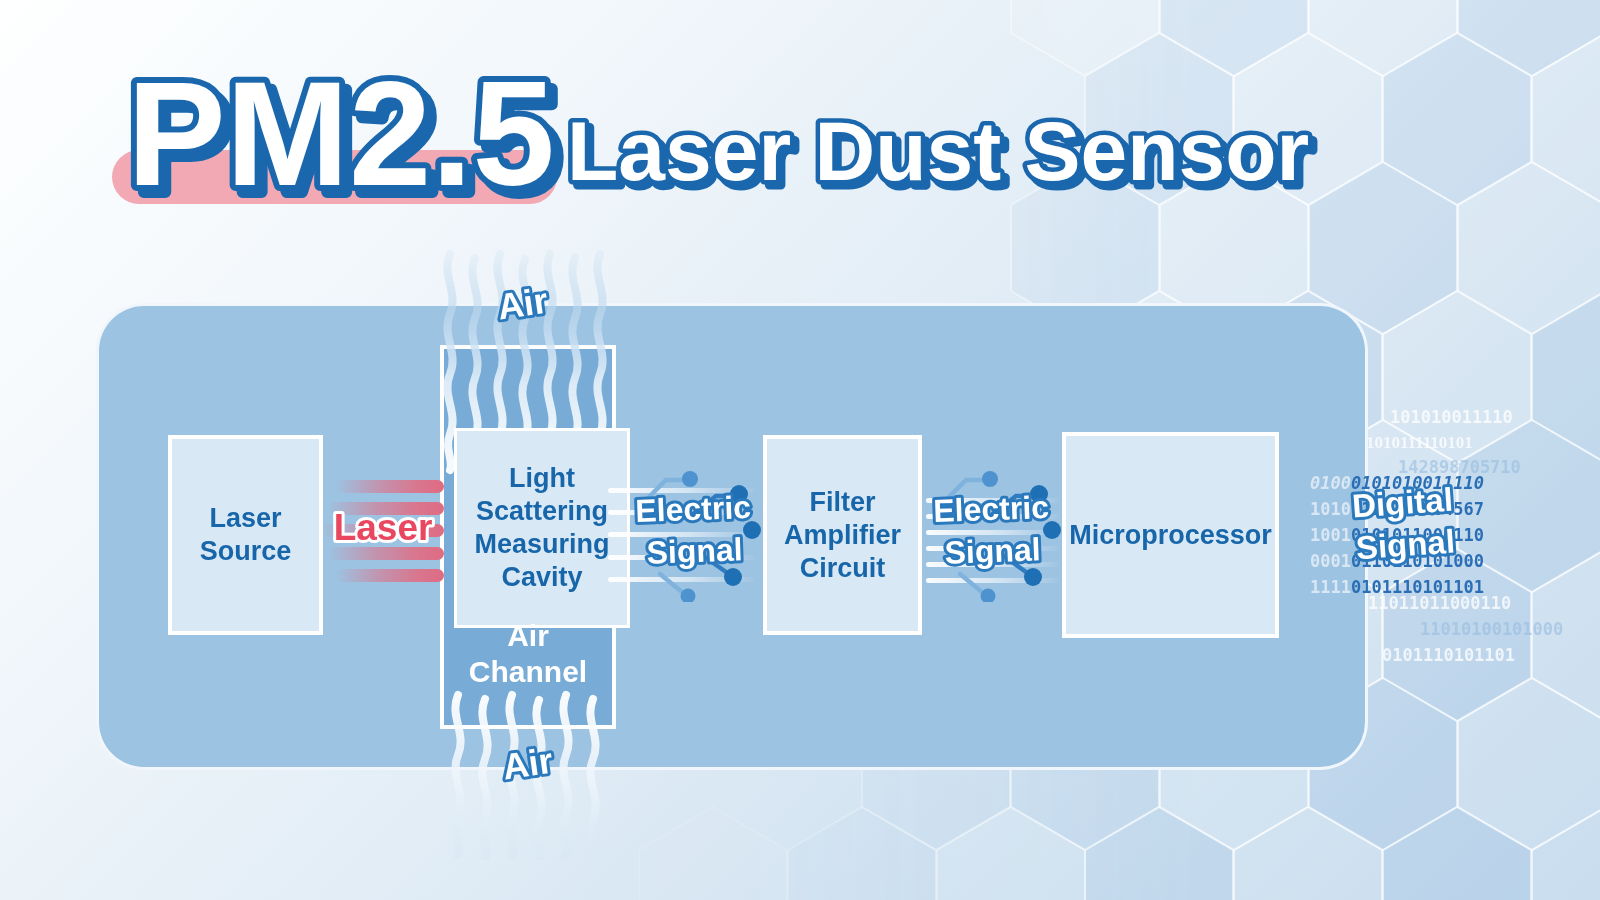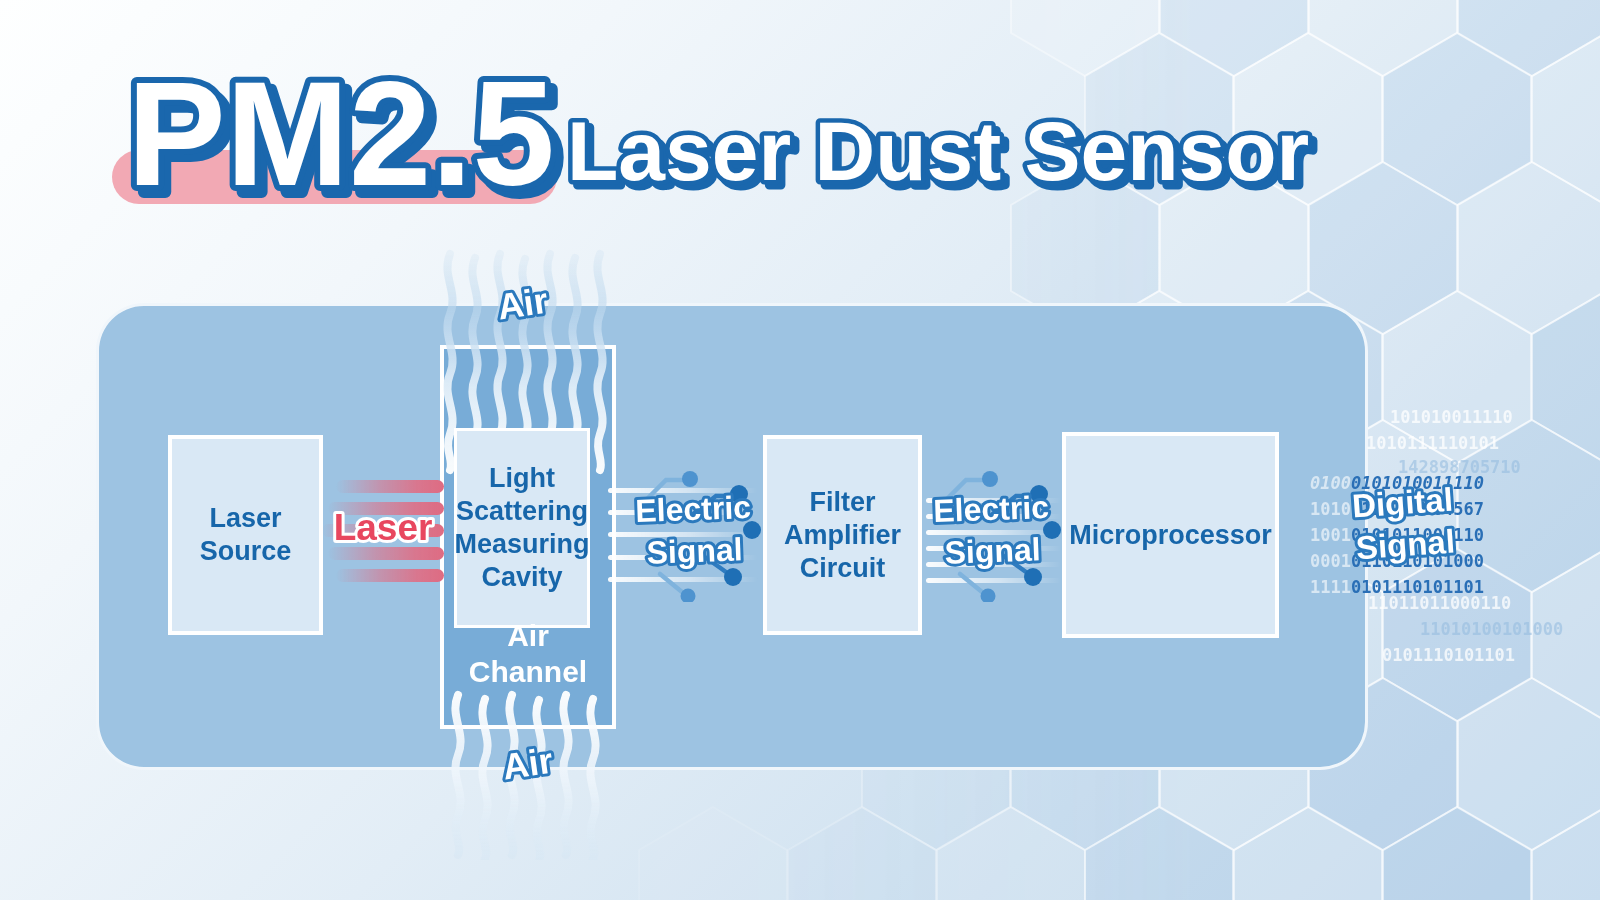--- a/index.html
+++ b/index.html
@@ -26,21 +26,21 @@
 
   
   .box{
     position:absolute; background:#d9e8f5; border:4px solid #ffffff;
     display:flex; align-items:center; justify-content:center; text-align:center;
   }
   .box-label{
     font-size:27px; font-weight:bold; color:#1766aa; line-height:33px; white-space:pre-line;
   }
   .box.laser-source{left:168px; top:435px; width:155px; height:200px;}
-  .box.cavity{left:454px; top:428px; width:136px; height:200px; border-width:3px;}
+  .box.cavity{left:454px; top:428px; width:176px; height:200px; border-width:3px;}
   .box.filter{left:763px; top:435px; width:159px; height:200px;}
   .box.micro{left:1062px; top:432px; width:217px; height:206px;}
 
   
   .channel{
     position:absolute; left:440px; top:345px; width:176px; height:384px;
     background:#78acd7; border:4px solid #ffffff;
   }
   .channel-label{
     position:absolute; left:440px; top:618px; width:176px; text-align:center;
@@ -244,21 +244,21 @@
   </svg>
 
   <svg class="abs" style="left:905px;top:478px;" width="175" height="115">
     <g transform="rotate(-2 87 55)" font-size="32" font-weight="bold" fill="#ffffff" stroke="#2b79bd" stroke-width="6" paint-order="stroke" stroke-linejoin="round" text-anchor="middle">
       <text x="87" y="42">Electric</text>
       <text x="87" y="84">Signal</text>
     </g>
   </svg>
 
   <div class="bin faded" style="left:1390px;top:404px;">101010011110</div>
-  <div class="bin faded" style="left:1366px;top:430px;">1010111110101</div>
+  <div class="bin faded" style="left:1366px;top:430px;font-family:Liberation Serif, serif;">1010111110101</div>
   <div class="bin faded blue" style="left:1398px;top:454px;">142898705710</div>
   <div class="bin faded" style="left:1368px;top:590px;">11011011000110</div>
   <div class="bin faded blue" style="left:1376px;top:616px;margin-left:44px;">11010100101000</div>
   <div class="bin faded" style="left:1382px;top:642px;">0101110101101</div>
 
   <div class="bin" style="left:1310px;top:470px;font-style:italic;"><span class="dim">0100</span><span class="lit">0101010011110</span></div>
   <div class="bin" style="left:1310px;top:496px;"><span class="dim">1010</span><span class="lit">0178205904567</span></div>
   <div class="bin" style="left:1310px;top:522px;"><span class="dim">1001</span><span class="lit">0101011000110</span></div>
   <div class="bin" style="left:1310px;top:548px;"><span class="dim">0001</span><span class="lit">0110110101000</span></div>
   <div class="bin" style="left:1310px;top:574px;"><span class="dim">1111</span><span class="lit">0101110101101</span></div>

